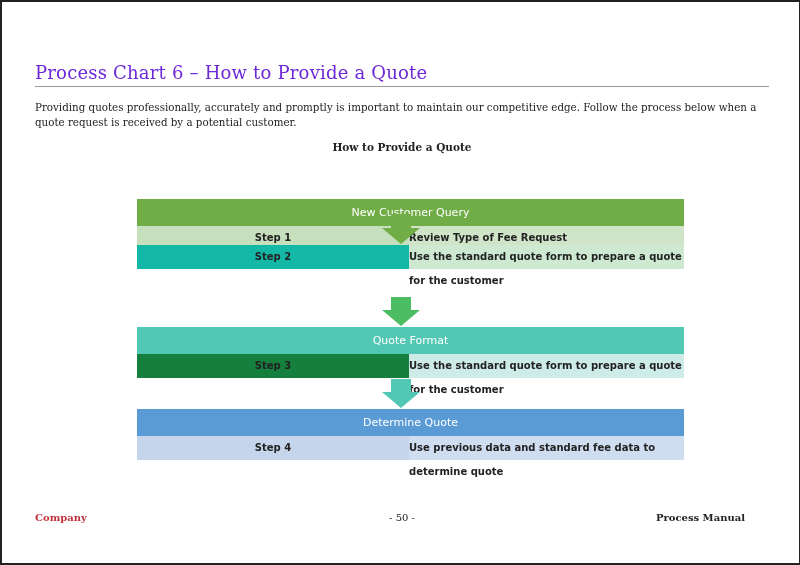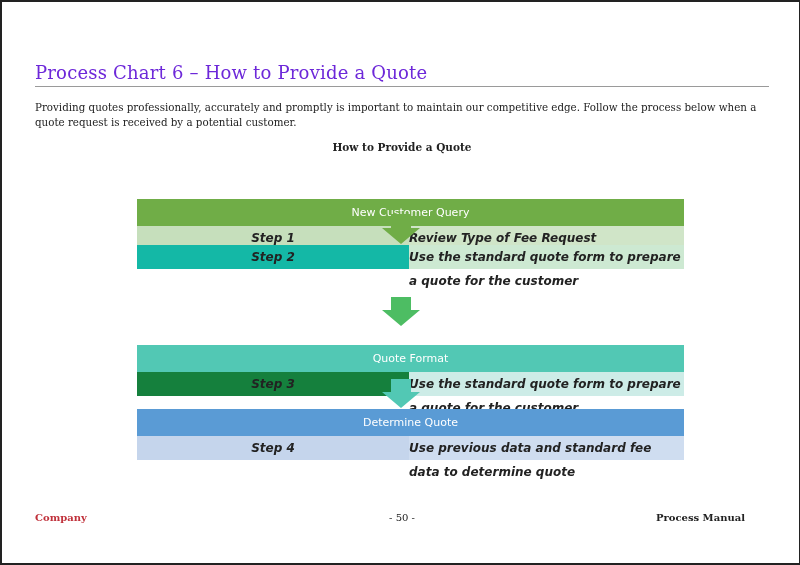--- a/index.html
+++ b/index.html
@@ -26,21 +26,21 @@
     font-family: "DejaVu Serif", serif; font-weight: bold; font-size: 10.5px; color: #222;
   }
   .flow { position: absolute; left: 135px; width: 547px; }
   .stage { position: absolute; left: 0; width: 547px; }
   .stage-head {
     height: 27px; line-height: 27px; text-align: center; color: #fff;
     font-family: "DejaVu Sans", sans-serif; font-size: 11px;
   }
   .stage-row {
     height: 24px; display: flex; font-family: "DejaVu Sans", sans-serif;
-    font-size: 12px; font-weight: bold; color: #222; font-style: italic;
+    font-size: 10px; font-weight: bold; color: #222;
   }
   .stage-row .c1 { width: 272px; text-align: center; line-height: 24px; }
   .stage-row .c2 { width: 275px; text-align: left; line-height: 24px; }
   .arrow { position: absolute; width: 0; height: 0; }
   .footer { position: absolute; top: 510px; font-family: "DejaVu Serif", serif; font-size: 10px; font-weight: bold; }
 </style>
 </head>
 <body>
 
 <div class="page">
@@ -65,21 +65,21 @@
 
     <div class="stage" style="top:243px;">
       <div class="stage-row">
         <div class="c1" style="background:#14b8a6;">Step 2</div>
         <div class="c2" style="background:#cde9d2;">Use the standard quote form to prepare a quote for the customer</div>
       </div>
     </div>
     <div class="arrow" style="left:254px; top:295px; width:20px; height:13px; background:#4dbd63;"></div>
     <div class="arrow" style="left:245px; top:308px; border-left:19px solid transparent; border-right:19px solid transparent; border-top:16px solid #4dbd63;"></div>
 
-    <div class="stage" style="top:325px;margin-top:18px;">
+    <div class="stage" style="top:325px;">
       <div class="stage-head" style="background:#52c8b4;">Quote Format</div>
       <div class="stage-row">
         <div class="c1" style="background:#15803d;">Step 3</div>
         <div class="c2" style="background:#cdece7;">Use the standard quote form to prepare a quote for the customer</div>
       </div>
     </div>
     <div class="arrow" style="left:254px; top:377px; width:20px; height:13px; background:#52c8b4;"></div>
     <div class="arrow" style="left:245px; top:390px; border-left:19px solid transparent; border-right:19px solid transparent; border-top:16px solid #52c8b4;"></div>
 
     <div class="stage" style="top:407px;">

